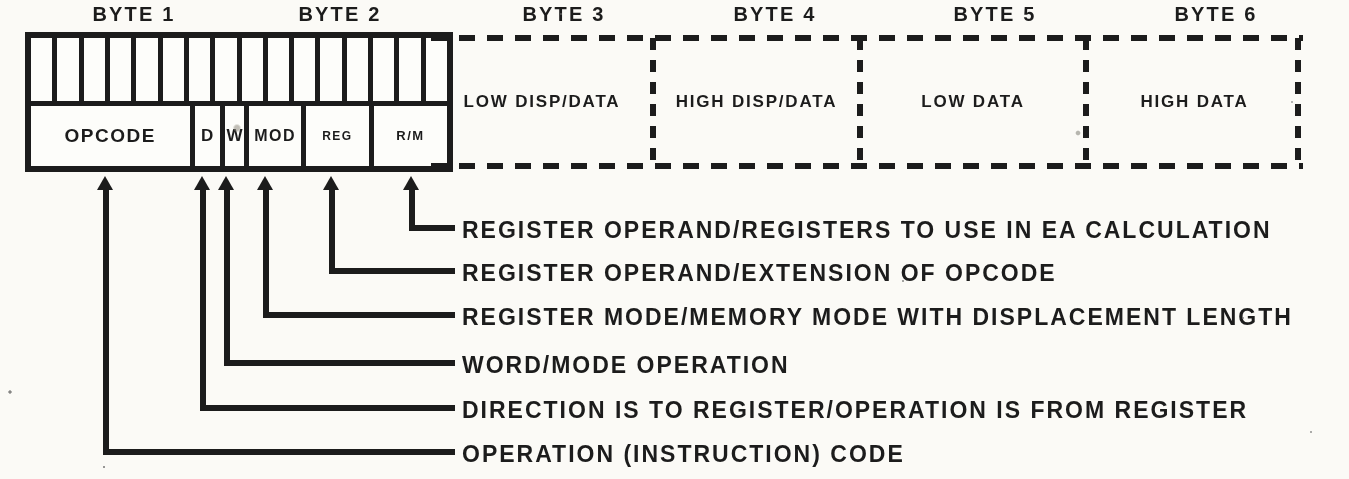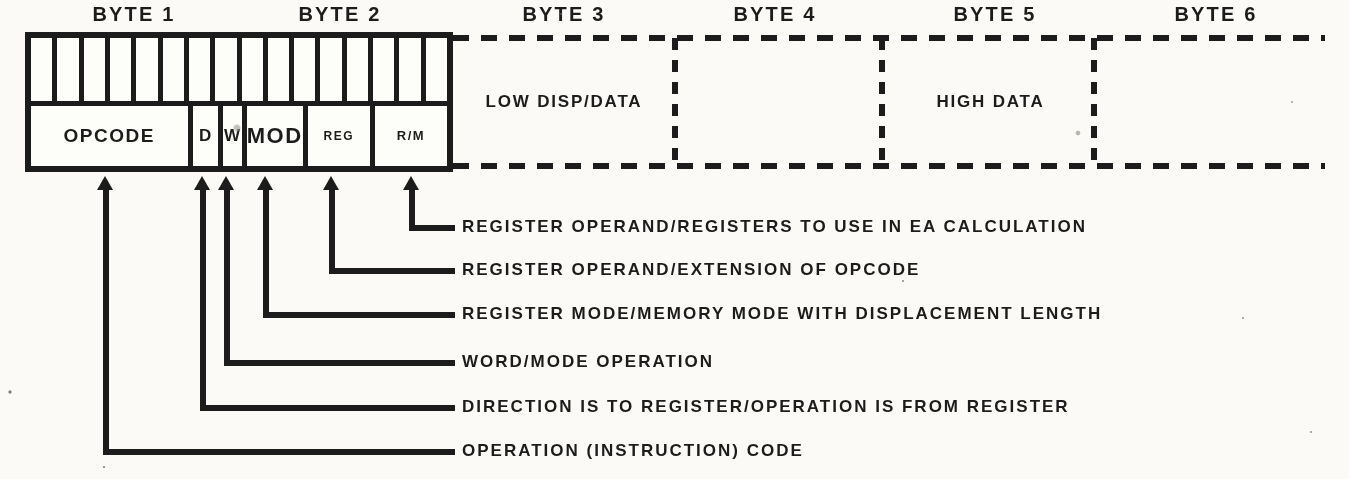--- a/index.html
+++ b/index.html
@@ -38,36 +38,36 @@
   }
   .bit-row{flex:31;display:flex;gap:5px;}
   .bit-cell{flex:1;background:#fdfdfa;}
   .field-row{flex:30;display:flex;gap:5px;}
   .field-cell{
     background:#fdfdfa;display:flex;align-items:center;justify-content:center;
     font-weight:700;font-size:19px;letter-spacing:1.5px;overflow:visible;white-space:nowrap;
   }
   .field-cell.narrow{font-size:17px;letter-spacing:0;}
   
-  .ext{position:absolute;left:453px;top:35px;width:872px;height:134px;display:flex;}
+  .ext{position:absolute;left:431px;top:35px;width:872px;height:134px;display:flex;}
   .ext-cell{position:relative;display:flex;align-items:center;justify-content:center;}
   .ext-label{font-weight:700;font-size:17px;letter-spacing:1.8px;white-space:nowrap;}
   .dash-h{position:absolute;left:0;right:0;height:6px;
     background:repeating-linear-gradient(90deg,var(--ink,#1c1c1c) 0 16px,transparent 16px 28px);}
   .dash-h.top{top:0;}.dash-h.bot{bottom:0;}
   .dash-v{position:absolute;top:3px;bottom:3px;width:6px;
     background:repeating-linear-gradient(180deg,var(--ink,#1c1c1c) 0 12px,transparent 12px 22px);}
   
   .h-line{position:absolute;height:6px;background:var(--ink,#1c1c1c);}
   .v-line{position:absolute;width:6px;background:var(--ink,#1c1c1c);}
   .a-head{position:absolute;width:0;height:0;
     border-left:8px solid transparent;border-right:8px solid transparent;
     border-bottom:14px solid var(--ink,#1c1c1c);}
   .a-label{
-    position:absolute;left:462px;font-weight:700;font-size:17px;
+    position:absolute;left:462px;font-weight:700;font-size:23px;
     letter-spacing:2px;white-space:nowrap;
   }
 </style>
 </head>
 <body>
 
 <div class="page">
 
   <span class="byte-h" style="left:134px">BYTE 1</span>
   <span class="byte-h" style="left:340px">BYTE 2</span>
@@ -92,34 +92,39 @@
       <div class="bit-cell"></div>
       <div class="bit-cell"></div>
       <div class="bit-cell"></div>
       <div class="bit-cell"></div>
       <div class="bit-cell"></div>
     </div>
     <div class="field-row">
       <div class="field-cell" style="flex:163">OPCODE</div>
       <div class="field-cell narrow" style="flex:26">D</div>
       <div class="field-cell narrow" style="flex:20">W</div>
-      <div class="field-cell" style="flex:53;font-size:22px">MOD</div>
+      <div class="field-cell" style="flex:53;font-size:16px">MOD</div>
       <div class="field-cell" style="flex:65;font-size:12px">REG</div>
       <div class="field-cell" style="flex:75;font-size:13px">R/M</div>
     </div>
   </div>
 
   <div class="ext">
     <div class="dash-h top"></div>
     <div class="dash-h bot"></div>
     <div class="ext-cell" style="width:222px">
       <span class="ext-label">LOW DISP/DATA</span>
       <div class="dash-v" style="right:-3px"></div>
     </div>
     <div class="ext-cell" style="width:207px">
+      <span class="ext-label">HIGH DISP/DATA</span>
+      <div class="dash-v" style="right:-3px"></div>
+    </div>
+    <div class="ext-cell" style="width:226px">
+      <span class="ext-label">LOW DATA</span>
       <div class="dash-v" style="right:-3px"></div>
     </div>
     <div class="ext-cell" style="width:217px">
       <span class="ext-label">HIGH DATA</span>
       <div class="dash-v" style="right:2px"></div>
     </div>
   </div>
 
   <div>
     <div class="a-head" style="left:403px;top:176px"></div>

